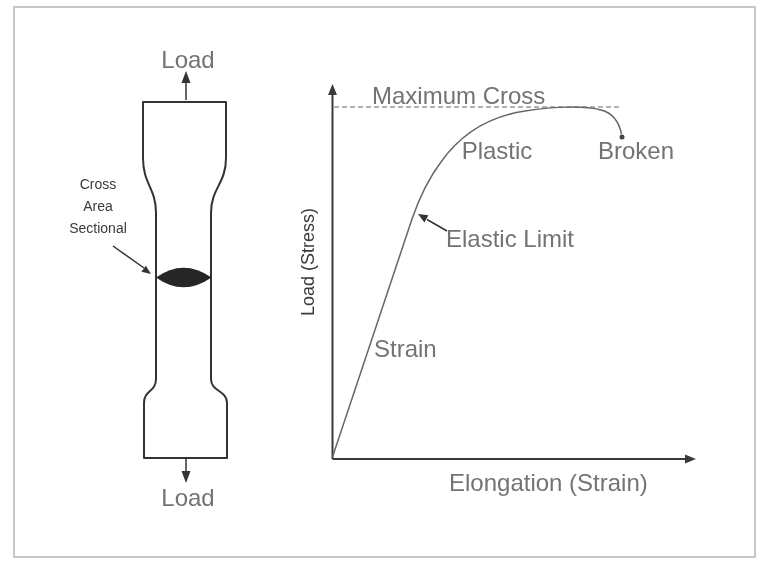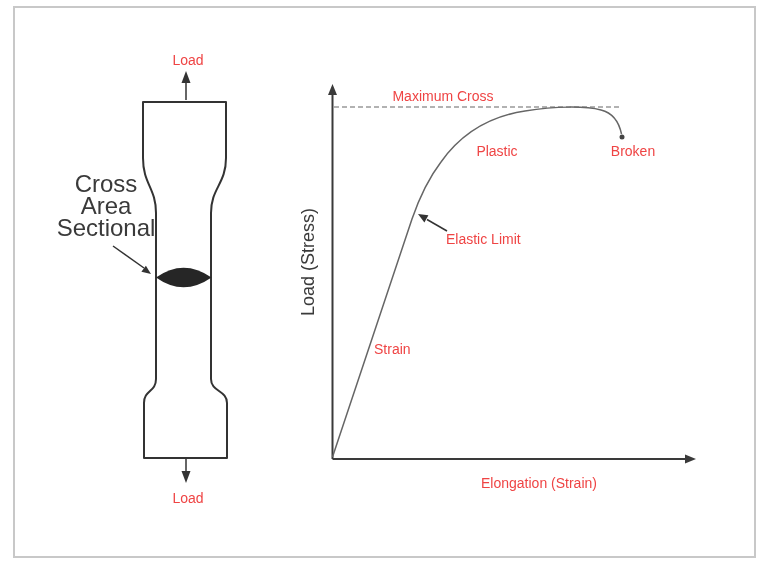--- a/index.html
+++ b/index.html
@@ -6,27 +6,27 @@
   .screen{
     position:relative;width:768px;height:572px;background:#ffffff;
     font-family:"Liberation Sans",sans-serif;overflow:hidden;
   }
   .frame{
     position:absolute;left:13px;top:6px;width:743px;height:552px;
     box-sizing:border-box;border:2px solid #c8c8c8;background:#ffffff;
   }
   .art{position:absolute;left:0;top:0;width:768px;height:572px;}
   .lbl{
-    position:absolute;color:#ef4444;font-size:14px;line-height:20px;
+    position:absolute;color:#737373;font-size:24px;line-height:20px;
     white-space:nowrap;
   }
   .lbl.center{text-align:center;}
   .cross-block{
-    position:absolute;left:56px;top:173px;width:100px;text-align:center;
-    color:#3a3a3a;font-size:24px;line-height:22px;
+    position:absolute;left:48px;top:173px;width:100px;text-align:center;
+    color:#3a3a3a;font-size:14px;line-height:22px;
   }
   .ylabel{
     position:absolute;left:308px;top:262px;color:#3a3a3a;font-size:18px;
     white-space:nowrap;transform:translate(-50%,-50%) rotate(-90deg);
   }
 </style>
 </head>
 <body>
 
 <div class="screen">
@@ -88,15 +88,15 @@
   <div class="lbl center" style="left:461px;top:141px;width:72px;">Plastic</div>
 
   <div class="lbl center" style="left:598px;top:141px;width:70px;">Broken</div>
 
   <div class="lbl" style="left:446px;top:229px;">Elastic Limit</div>
 
   <div class="lbl" style="left:374px;top:339px;">Strain</div>
 
   <div class="ylabel">Load (Stress)</div>
 
-  <div class="lbl center" style="left:449px;top:473px;width:160px;margin-left:10px;">Elongation (Strain)</div>
+  <div class="lbl center" style="left:449px;top:473px;width:160px;">Elongation (Strain)</div>
 
 </div>
 
 </body></html>

